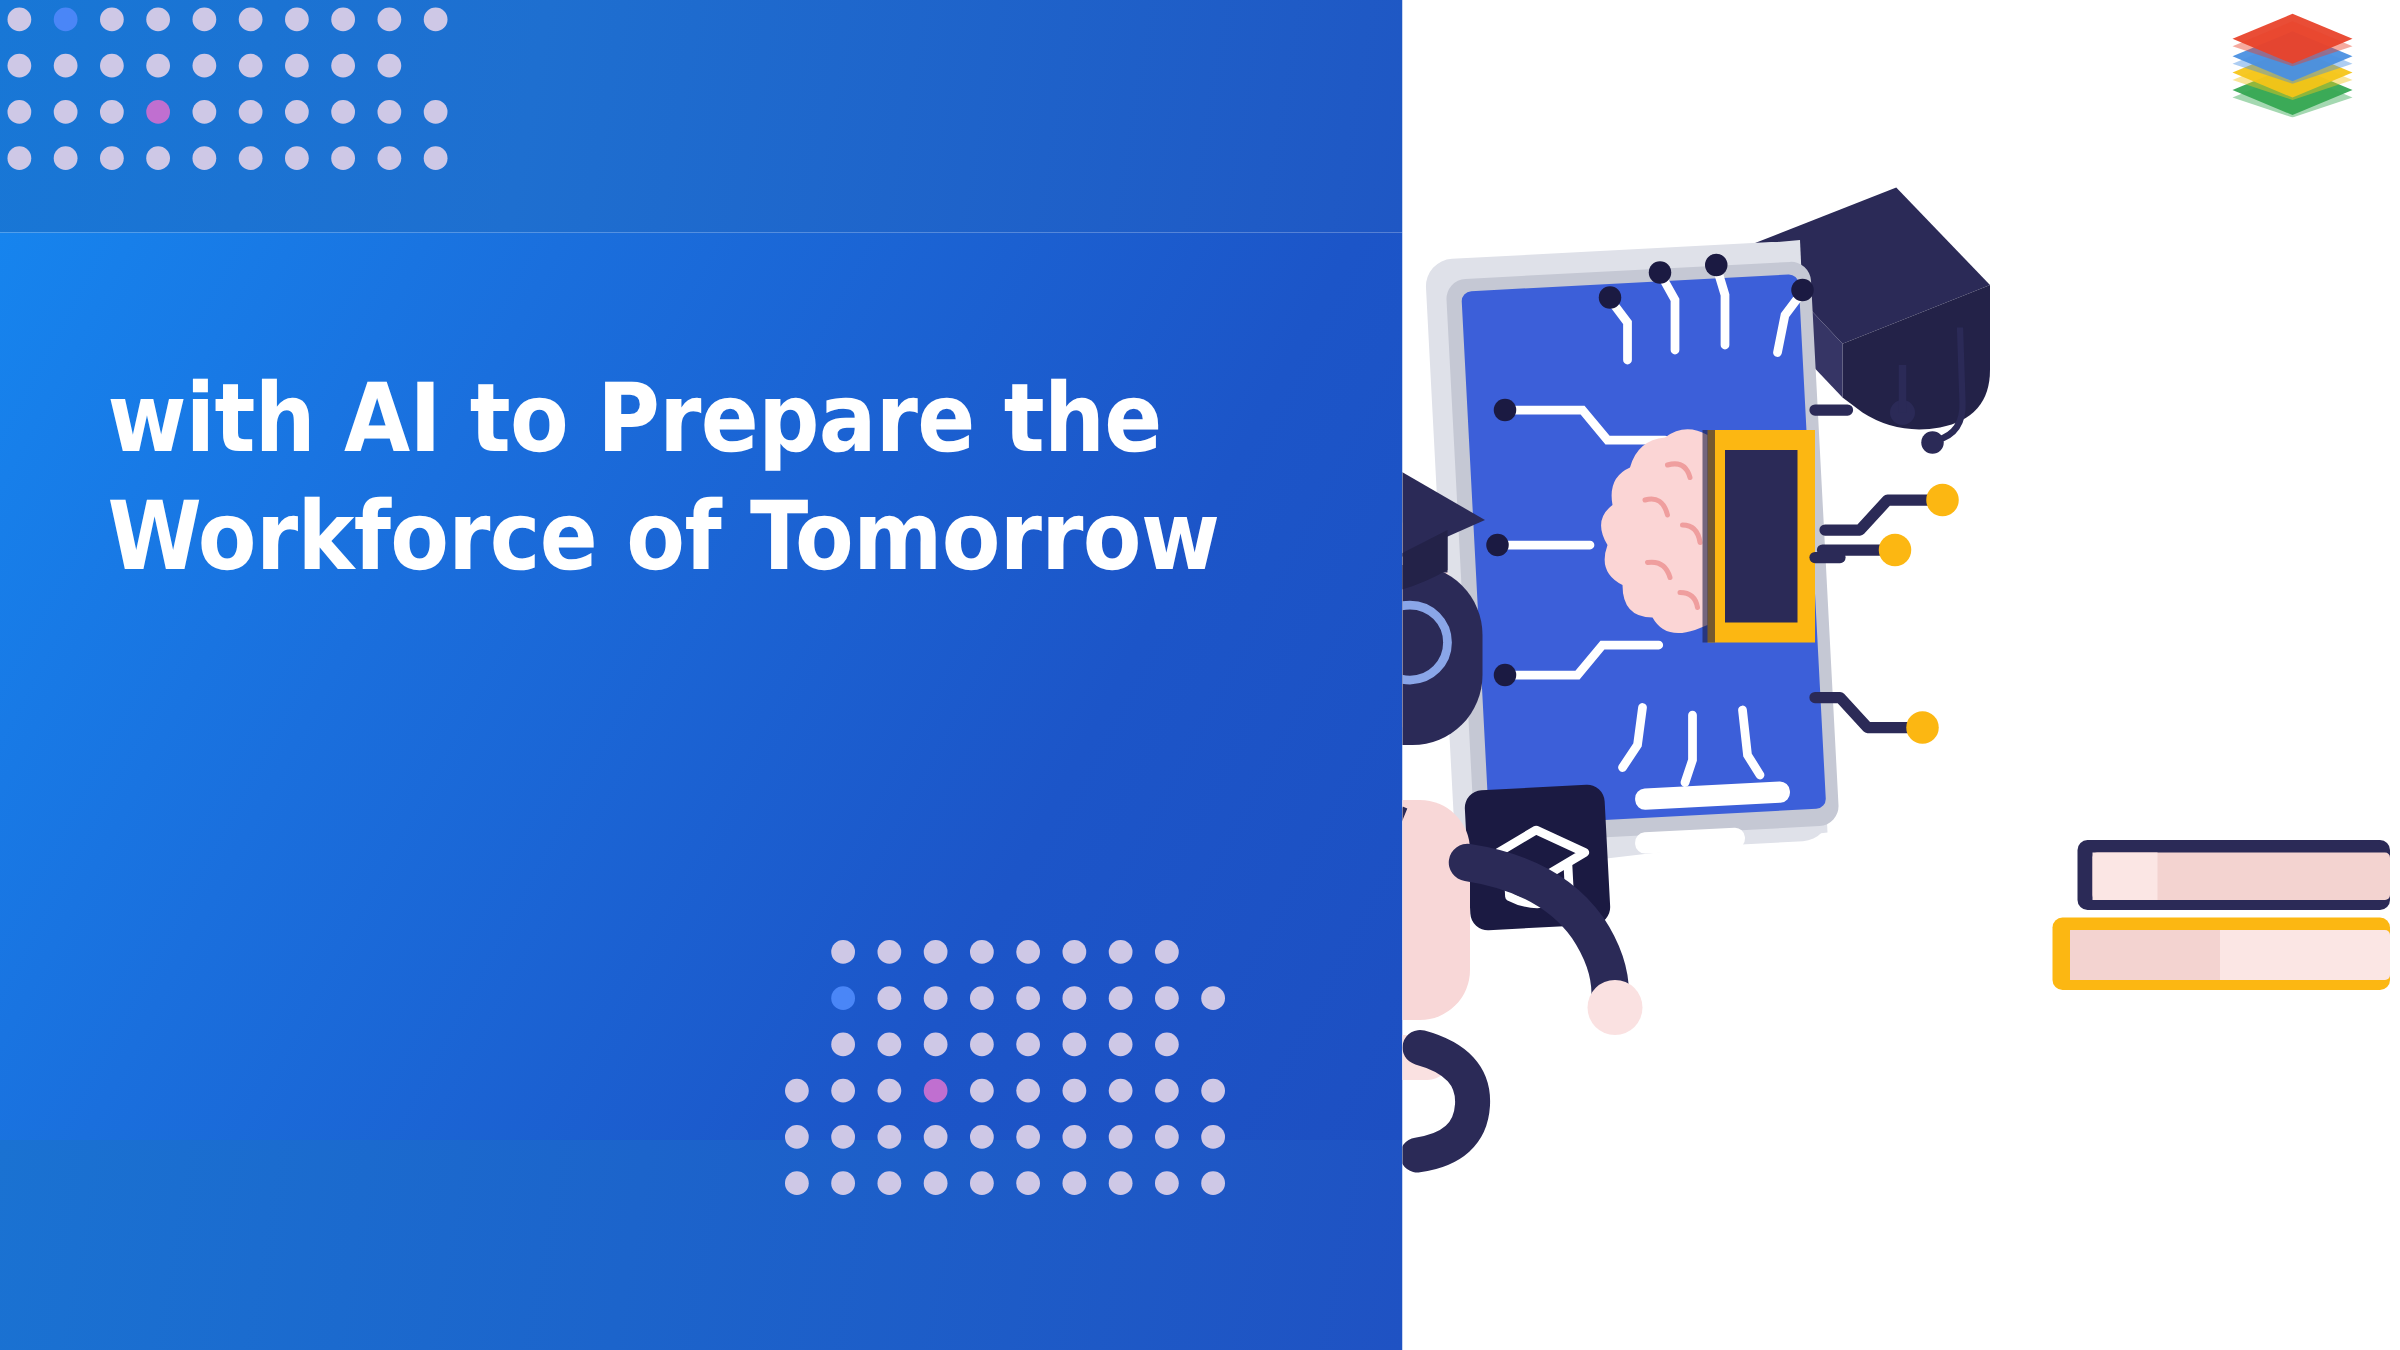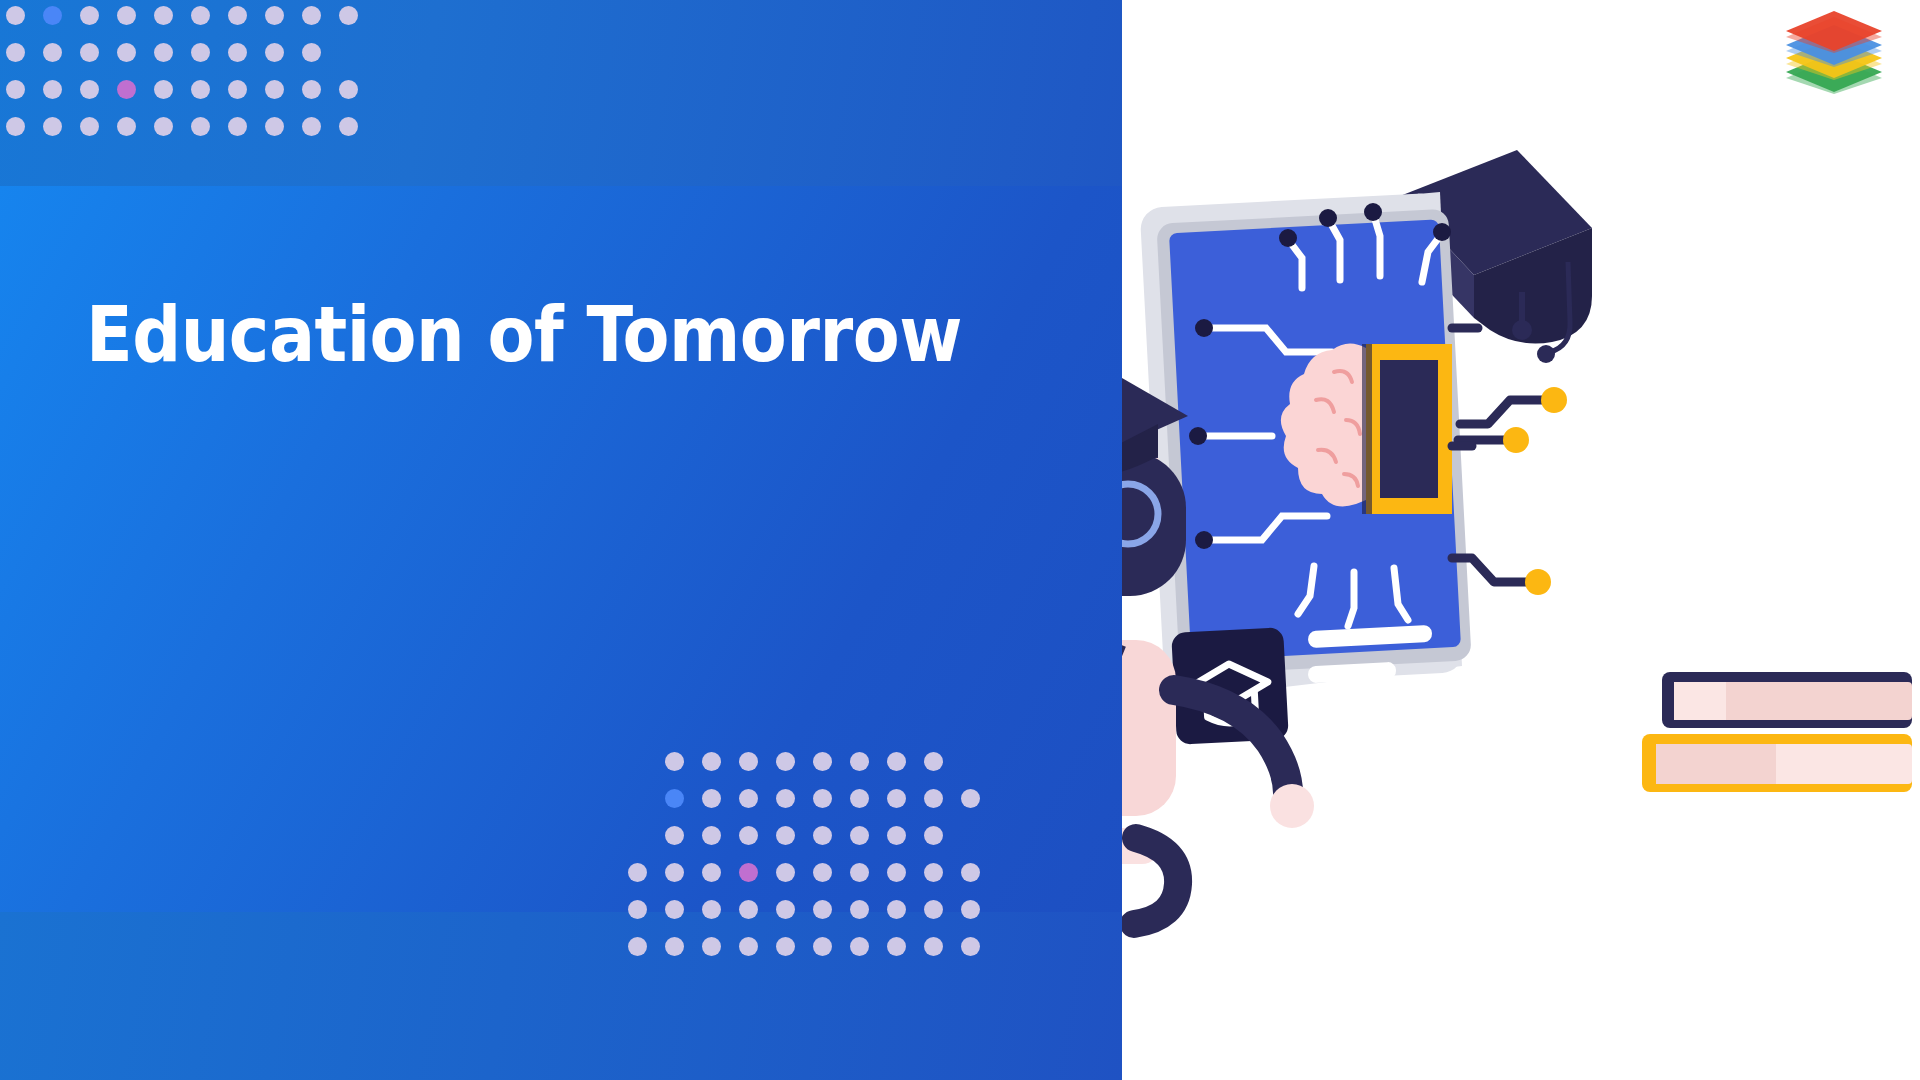--- a/index.html
+++ b/index.html
@@ -198,21 +198,22 @@
         <div class="dot" style="width: 19px; height: 19px; left: 111px; top: 185px;"></div>
         <div class="dot" style="width: 19px; height: 19px; left: 148px; top: 185px;"></div>
         <div class="dot" style="width: 19px; height: 19px; left: 185px; top: 185px;"></div>
         <div class="dot" style="width: 19px; height: 19px; left: 222px; top: 185px;"></div>
         <div class="dot" style="width: 19px; height: 19px; left: 259px; top: 185px;"></div>
         <div class="dot" style="width: 19px; height: 19px; left: 296px; top: 185px;"></div>
         <div class="dot" style="width: 19px; height: 19px; left: 333px; top: 185px;"></div>
       </div>
 
     <div class="headline">
-      <span class="hl-line">Education of Tomorrow</span>
+      <span class="hl-line">with AI to Prepare the</span>
+      <span class="hl-line">Workforce of Tomorrow</span>
     </div>
   </div>
 
   <div class="logo">
     <svg width="104" height="86" viewBox="0 0 104 86" xmlns="http://www.w3.org/2000/svg">
       <g>
         <polygon points="52,44 100,64 52,84 4,64" fill="#36a853" opacity="0.95"></polygon>
         <polygon points="52,50 100,70 52,86 4,70" fill="#36a853" opacity="0.45"></polygon>
       </g>
       <g>

